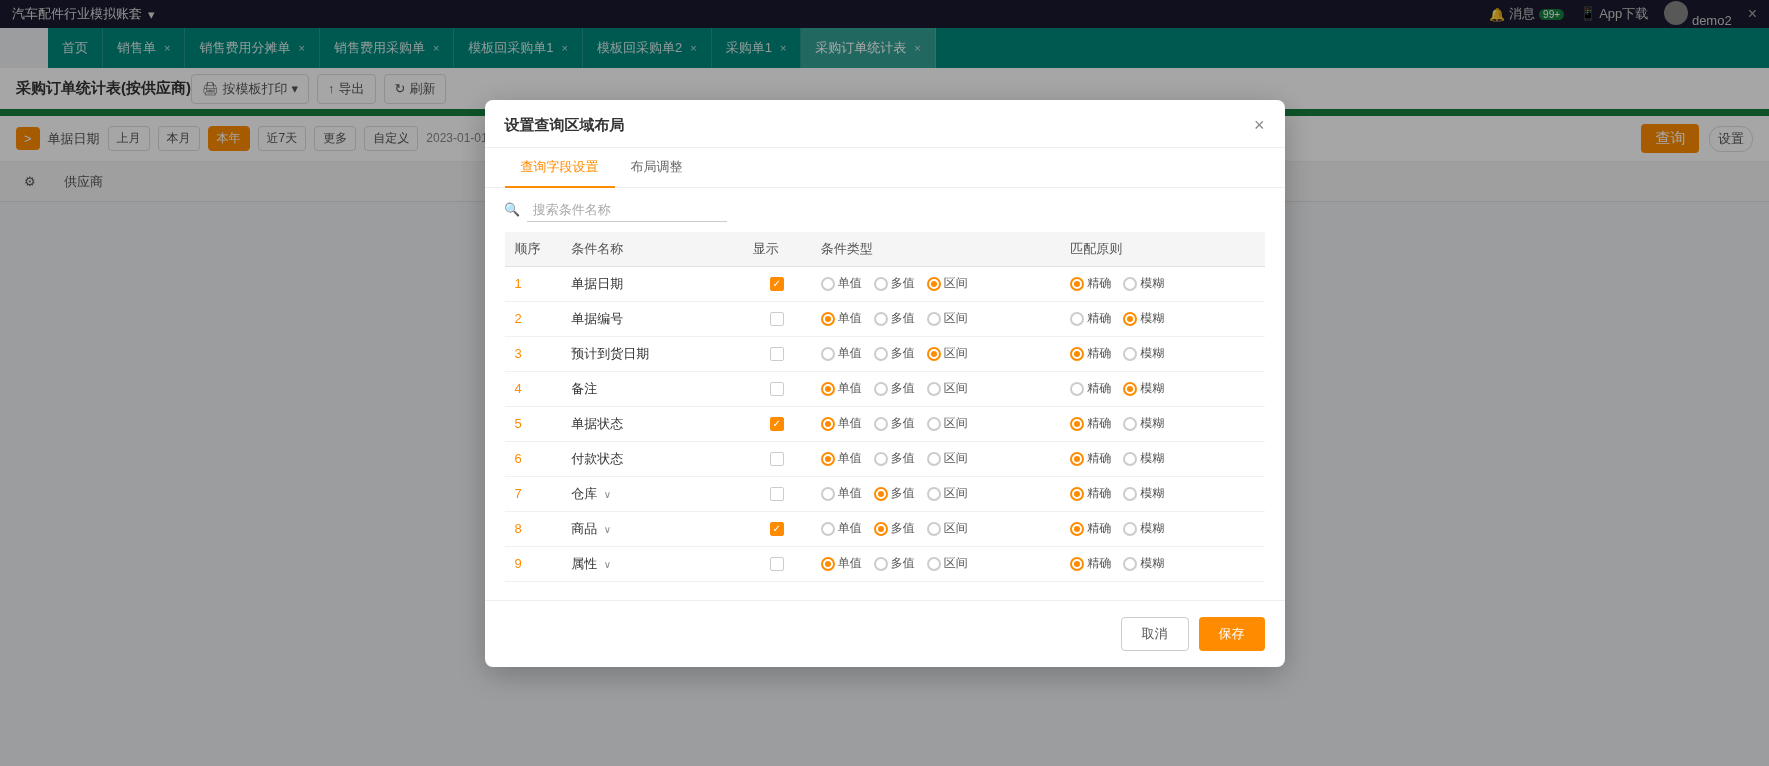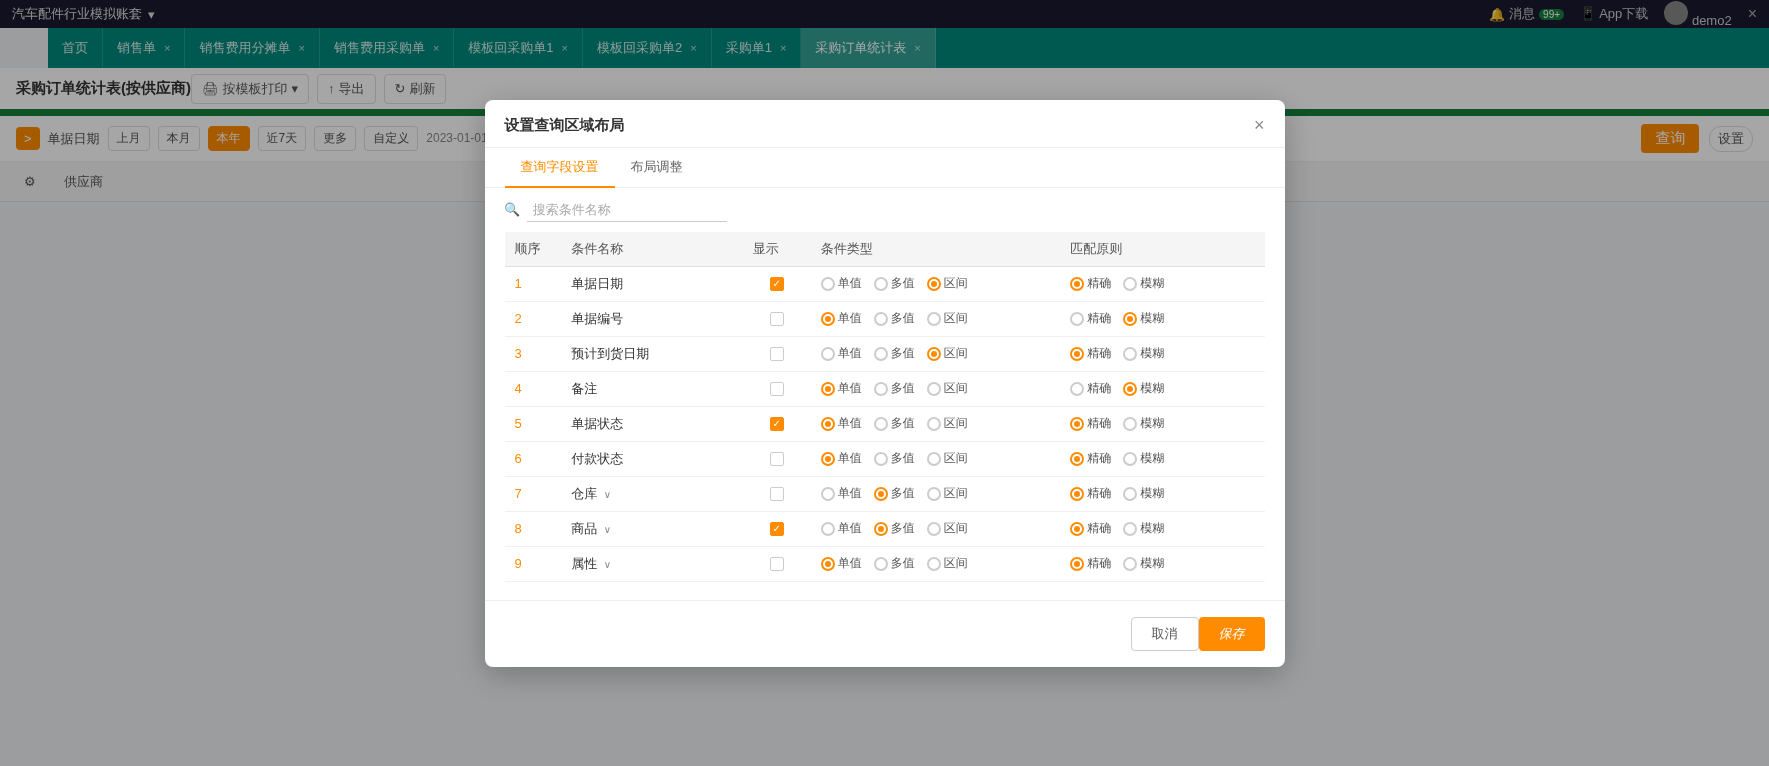--- a/index.html
+++ b/index.html
@@ -267,41 +267,41 @@
       color: #fff;
       font-size: 10px;
       line-height: 1;
     }
 
     
     .dialog-footer {
       padding: 16px 20px;
       display: flex;
       justify-content: flex-end;
+      gap: 10px;
       border-top: 1px solid #eee;
       margin-top: 8px;
     }
     .btn-cancel {
       border: 1px solid #ccc;
       background: #fff;
       border-radius: 4px;
       padding: 7px 20px;
       font-size: 13px;
       cursor: pointer;
       color: #555;
     }
     .btn-save {
       background: #ff8c00;
       color: #fff;
       border: none;
       border-radius: 4px;
       padding: 7px 20px;
       font-size: 13px;
       cursor: pointer;
-      font-style: italic;
     }
 
     
     .dialog-table-inner::-webkit-scrollbar { width: 6px; }
     .dialog-table-inner::-webkit-scrollbar-thumb { background: #ddd; border-radius: 3px; }
 
     .dropdown-arrow { font-size: 10px; color: #888; margin-left: 3px; }
   </style>
 </head>
 <body>

